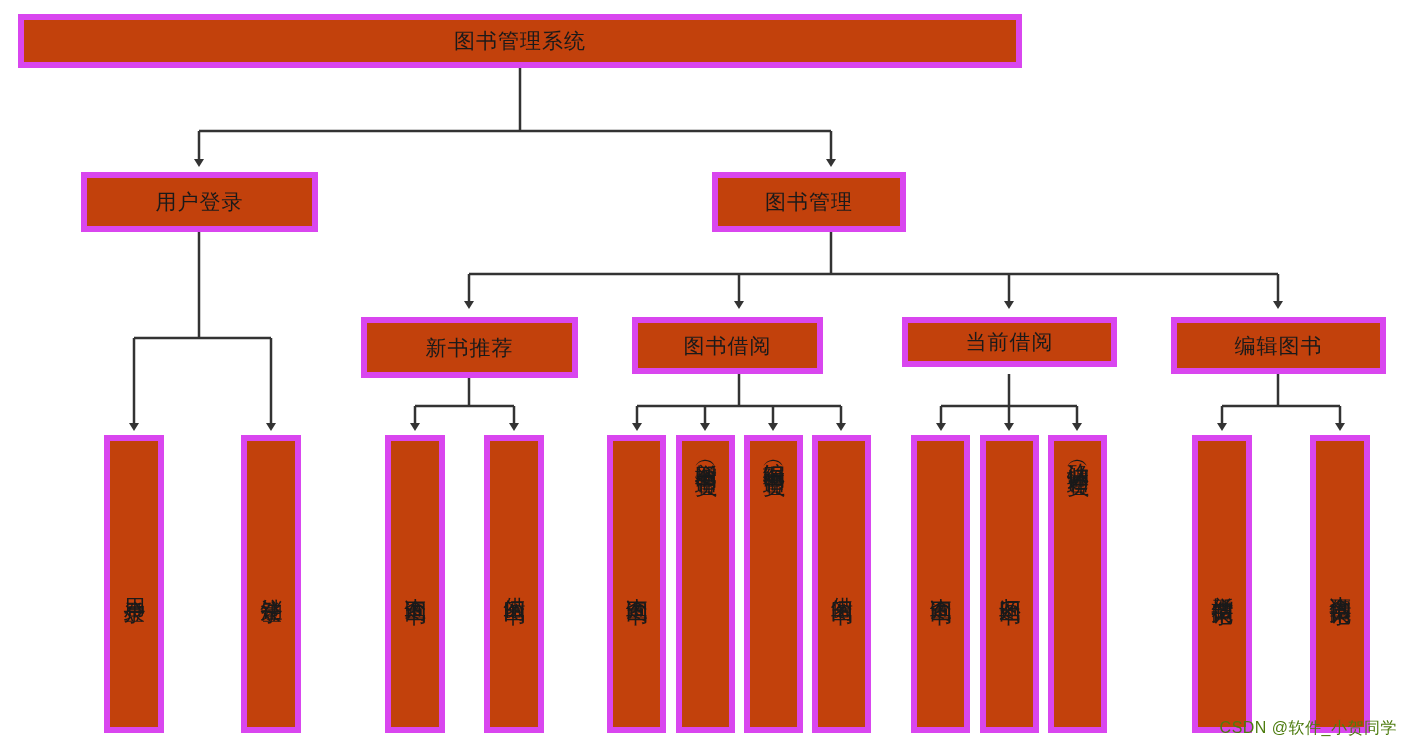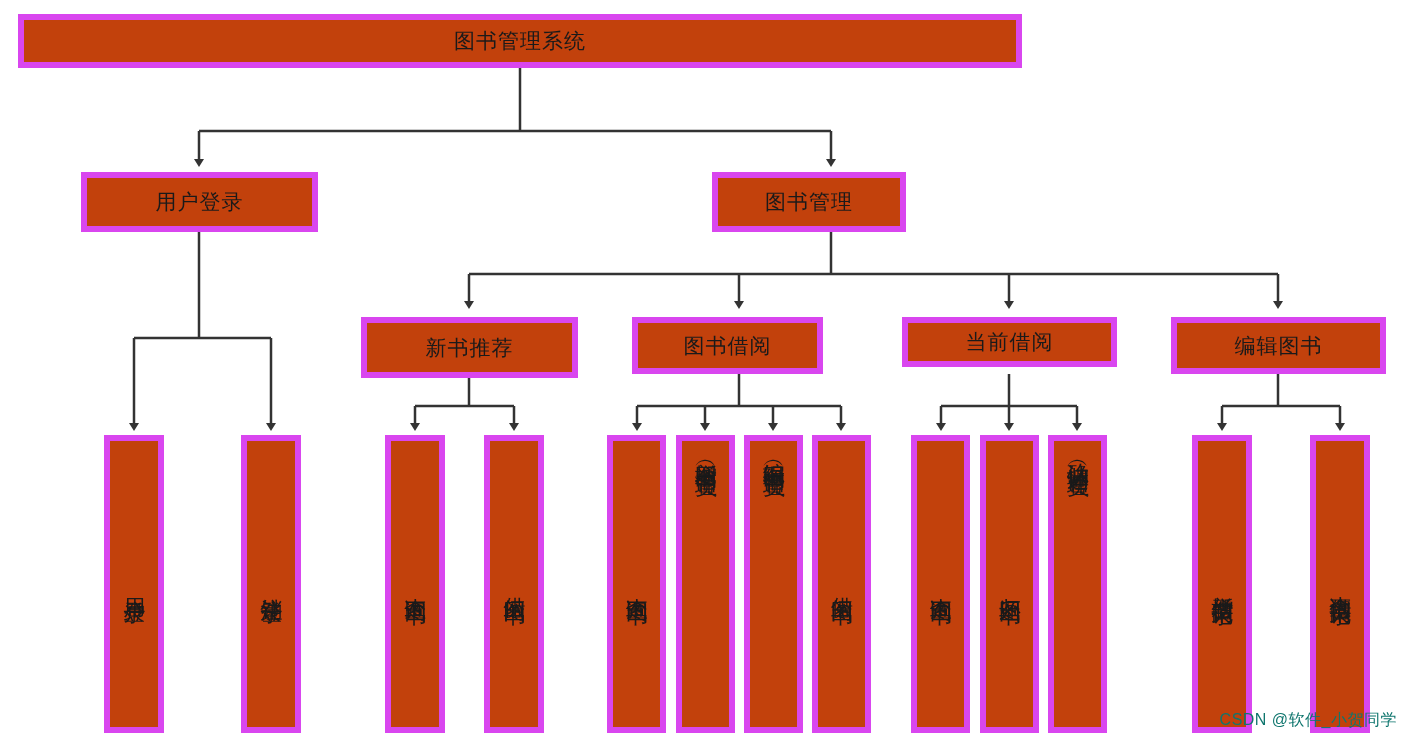--- a/index.html
+++ b/index.html
@@ -39,23 +39,23 @@
     line-height:1.22;
     letter-spacing:2px;
     white-space:nowrap;
   }
   .node.v-node.top-align{
     align-items:flex-start;
   }
   #watermark{
     position:absolute;
     right:8px;
-    bottom:16px;
+    bottom:8px;
     font-size:16px;
-    color:#0f766e;
+    color:#4d7c0f;
     letter-spacing:0.5px;
     white-space:nowrap;
   }
 </style>
 </head>
 <body>
 
 <div id="diagram-root">
 
   <svg class="edges" viewBox="0 0 1405 747">

